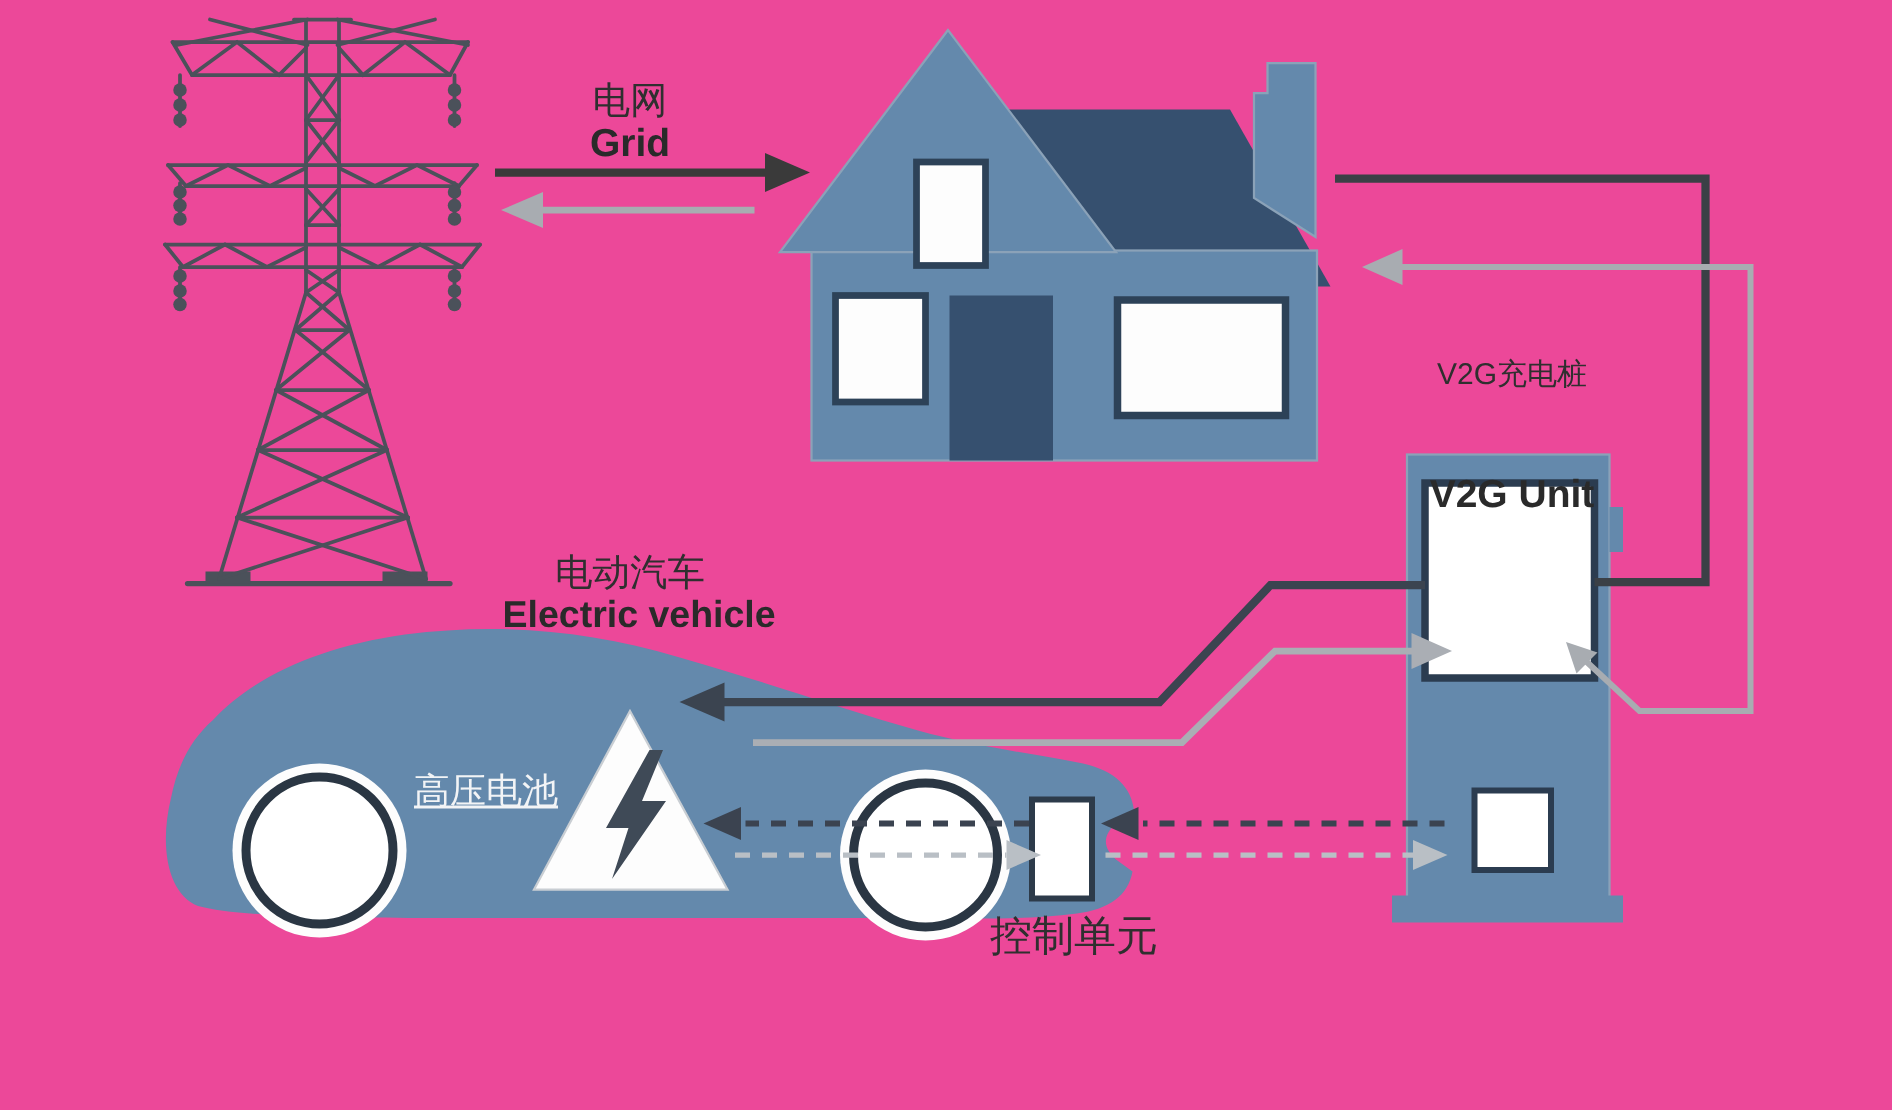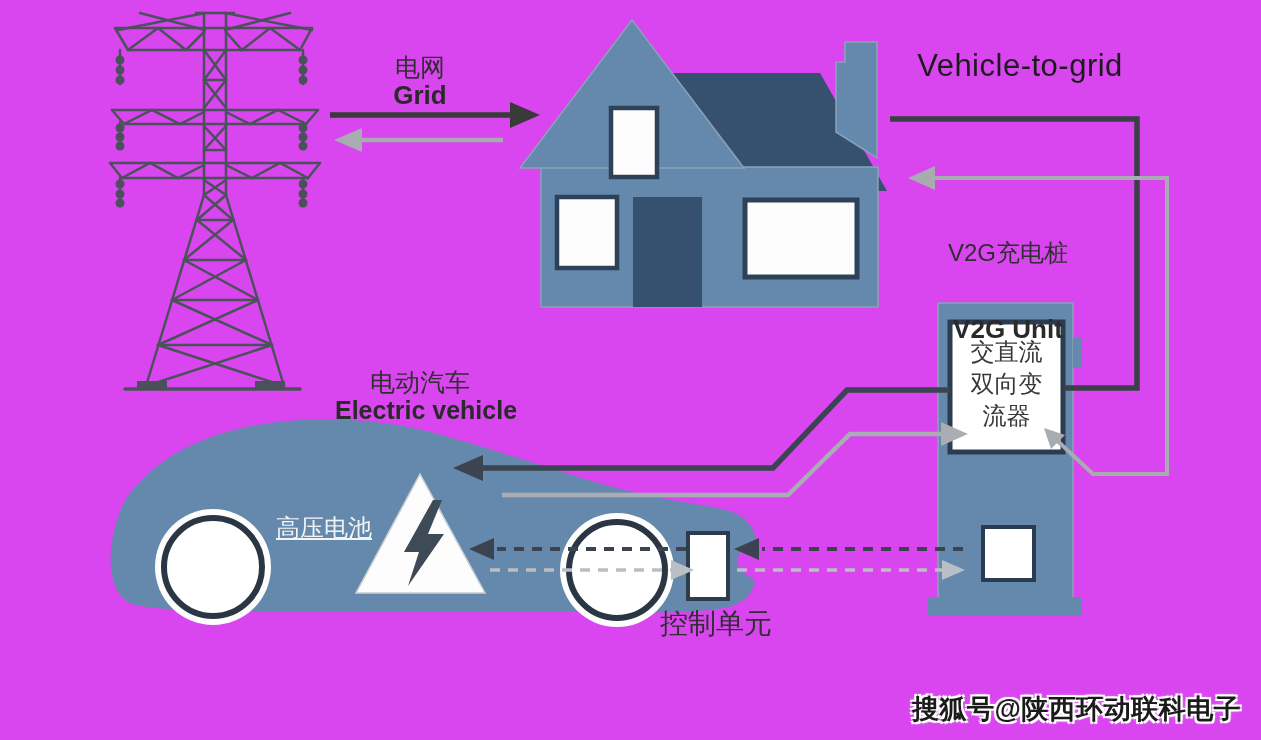--- a/index.html
+++ b/index.html
@@ -1,17 +1,17 @@
 <!DOCTYPE html>
 <html><head>
 <meta charset="utf-8">
 <style>
   html,body{margin:0;padding:0;background:#fff;}
   #stage{
-    position:relative;width:1261px;height:740px;background:#d946ef;overflow:hidden;
+    position:relative;width:1261px;height:740px;background:#ec4899;overflow:hidden;
     font-family:"Liberation Sans","DejaVu Sans",sans-serif;color:#2e2e2e;
   }
   #art{position:absolute;left:0;top:0;}
   .lbl{position:absolute;text-align:center;line-height:1.15;white-space:nowrap;}
   .cn{font-size:25px;color:#2f2f2f;}
   .en{font-size:26px;color:#2a2a2a;font-weight:bold;}
   .vtg{font-size:31px;color:#1c1c1c;letter-spacing:.5px;}
   .conv{font-size:24px;color:#383838;line-height:32px;white-space:normal;}
   .conv span{display:block;}
   .battery{color:#f2f4f6;font-size:24px;}
@@ -210,31 +210,24 @@
     <path d="M490,570 L671,570"></path>
     <path d="M737,570 L942,570"></path>
   </g>
   <polygon points="694,570 671,560 671,580" fill="#b9bfc5"></polygon>
   <polygon points="965,570 942,560 942,580" fill="#b9bfc5"></polygon>
 </svg>
 
   <div class="lbl cn" style="left:370px;top:53px;width:100px;">电网</div>
   <div class="lbl en" style="left:370px;top:81px;width:100px;">Grid</div>
 
-  <div class="lbl vtg" style="left:895px;top:48px;width:250px;">Vehicle-to-grid</div>
-
-  <div class="lbl cn" style="left:928px;top:239px;width:160px;font-size:24px;">V2G充电桩</div>
+
+  <div class="lbl cn" style="left:928px;top:239px;width:160px;font-size:20px;">V2G充电桩</div>
   <div class="lbl en" style="left:928px;top:267px;width:160px;margin-top:48px;">V2G Unit</div>
 
-  <div class="lbl conv" style="left:950px;top:336px;width:113px;">
-    <span>交直流</span>
-    <span>双向变</span>
-    <span>流器</span>
-  </div>
 
   <div class="lbl cn" style="left:345px;top:368px;width:150px;">电动汽车</div>
   <div class="lbl en" style="left:335px;top:396px;width:170px;font-size:25px;">Electric vehicle</div>
 
   <div class="lbl battery" style="left:276px;top:514px;width:110px;text-align:left;text-decoration:underline;">高压电池</div>
   <div class="lbl cn" style="left:660px;top:608px;width:105px;font-size:28px;">控制单元</div>
 
-  <div class="lbl watermark" style="left:912px;top:694px;width:340px;text-align:left;">搜狐号@陕西环动联科电子</div>
 </div>
 
 </body></html>

